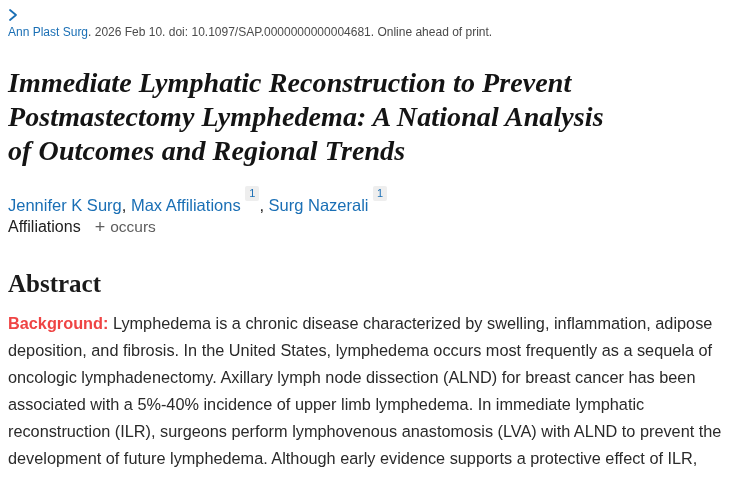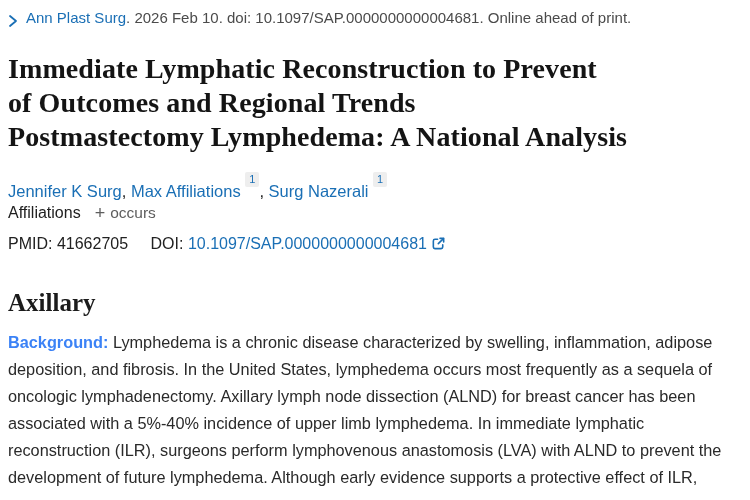--- a/index.html
+++ b/index.html
@@ -14,34 +14,35 @@
   html,body{background:#ffffff;}
   .page{
     width:750px;height:500px;overflow:hidden;background:#fff;
     padding:8px 8px 0 8px;
     font-family:"Liberation Sans","DejaVu Sans",sans-serif;
     color:var(--text-primary);
     position:relative;
   }
   
   .journal-line{
-    display:flex;align-items:flex-end;
-    font-size:15px;line-height:20px;color:var(--text-muted);
+    display:flex;align-items:flex-start;
+    font-size:12px;line-height:20px;color:var(--text-muted);
     white-space:nowrap;
+    flex-direction:column;
   }
   .chev{display:inline-flex;align-items:center;margin-right:8px;cursor:pointer;}
   .jlink{color:var(--link-blue);text-decoration:none;cursor:pointer;}
   
   h1.title{
     margin-top:24px;
     font-family:"Liberation Serif","DejaVu Serif",serif;
     font-weight:700;font-size:28px;line-height:34px;color:var(--title-color);
     letter-spacing:.1px;
   }
-  h1.title .tl{display:block;}
+  h1.title .tl{display:block;font-style:italic;}
   
   .authors{margin-top:25px;font-size:16.5px;line-height:22px;color:var(--text-primary);}
   .authors a{color:var(--link-blue);text-decoration:none;cursor:pointer;}
   .sup-badge{
     display:inline-block;font-size:11px;line-height:15px;
     padding:0 4px;border-radius:2px;background:var(--badge-bg);
     color:var(--link-blue);position:relative;top:-7px;text-decoration:none;cursor:pointer;
   }
   
   .affil-row{font-size:16px;line-height:22px;display:flex;align-items:center;}
@@ -60,61 +61,51 @@
   
   h2.abstract-heading{
     margin-top:30px;
     font-family:"Liberation Serif","DejaVu Serif",serif;
     font-weight:700;font-size:25px;line-height:32px;color:#1b1b1b;
   }
   p.abstract-text{
     margin-top:10px;width:734px;
     font-size:16.3px;line-height:27px;color:#2a2a2a;
   }
-  p.abstract-text b{color:#3b82f6;}
+  p.abstract-text b{color:#ef4444;}
 </style>
 </head>
 <body>
 
 <div class="page">
 
   <div class="journal-line">
     <span class="chev">
         <svg width="10" height="14" viewBox="0 0 10 14" aria-hidden="true">
           <polyline points="2,2 8,7 2,12" fill="none" stroke="#1a6fb5" stroke-width="1.8" stroke-linecap="round" stroke-linejoin="round"></polyline>
         </svg>
       </span>
     <span><a class="jlink">Ann Plast Surg</a><span>. 2026 Feb 10. doi: 10.1097/SAP.0000000000004681.</span>
     <span>Online ahead of print.</span></span>
   </div>
 
   <h1 class="title">
     <span class="tl">Immediate Lymphatic Reconstruction to Prevent</span>
+    <span class="tl">Postmastectomy Lymphedema: A National Analysis</span>
     <span class="tl">of Outcomes and Regional Trends</span>
-    <span class="tl">Postmastectomy Lymphedema: A National Analysis</span>
   </h1>
 
   <div class="authors"><a>Jennifer K Surg</a><span>, </span><a>Max Affiliations</a> <sup class="sup-badge">1</sup><span>, </span><a>Surg Nazerali</a> <sup class="sup-badge">1</sup></div>
 
   <div class="affil-row">
     <span class="affil-label">Affiliations</span>
     <button class="expand-btn">
       <span class="plus">+</span>
         <span>occurs</span>
     </button>
   </div>
 
-  <div class="ids-row">
-    <span>PMID:</span>
-    <span>41662705</span>
-    <span class="doi-group"><span>DOI:</span>
-      <a>10.1097/SAP.0000000000004681</a><span class="ext-icon"><svg width="15" height="15" viewBox="0 0 16 16" aria-hidden="true">
-            <path d="M7 3.5H4.2C3.26 3.5 2.5 4.26 2.5 5.2v6.6c0 .94.76 1.7 1.7 1.7h6.6c.94 0 1.7-.76 1.7-1.7V9.5" fill="none" stroke="#1a6fb5" stroke-width="1.7" stroke-linecap="round"></path>
-            <path d="M9.6 2.5h3.9v3.9" fill="none" stroke="#1a6fb5" stroke-width="1.7" stroke-linecap="round" stroke-linejoin="round"></path>
-            <path d="M13.2 2.8L7.8 8.2" fill="none" stroke="#1a6fb5" stroke-width="1.7" stroke-linecap="round"></path>
-          </svg></span></span>
-  </div>
 
-  <h2 class="abstract-heading">Axillary</h2>
+  <h2 class="abstract-heading">Abstract</h2>
 
   <p class="abstract-text"><b>Background:</b> <span>Lymphedema is a chronic disease characterized by swelling, inflammation, adipose deposition, and fibrosis. In the United States, lymphedema occurs most frequently as a sequela of oncologic lymphadenectomy. Axillary lymph node dissection (ALND) for breast cancer has been associated with a 5%-40% incidence of upper limb lymphedema. In immediate lymphatic reconstruction (ILR), surgeons perform lymphovenous anastomosis (LVA) with ALND to prevent the development of future lymphedema. Although early evidence supports a protective effect of ILR,</span></p>
 
 </div>
 
 </body></html>

